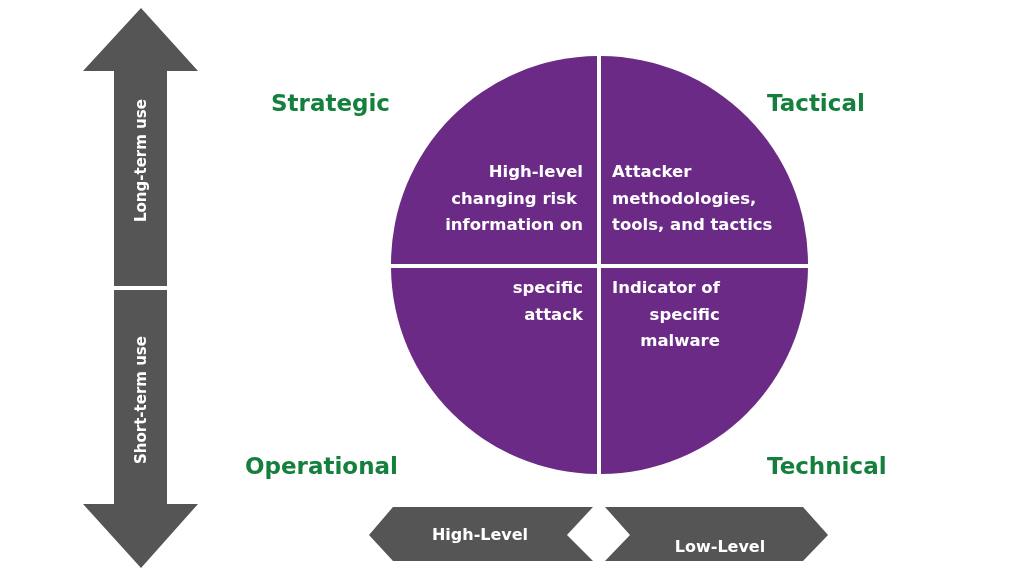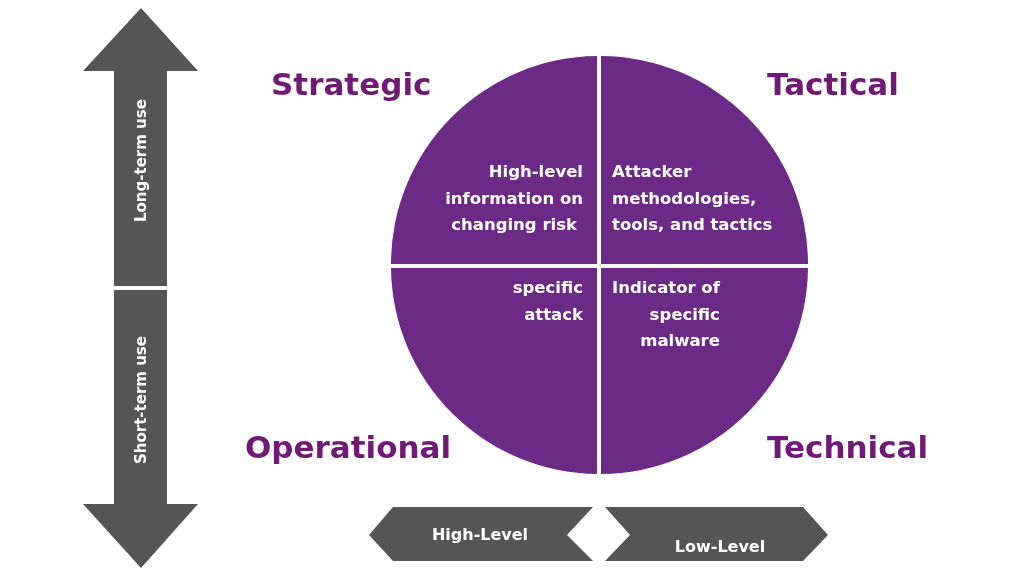--- a/index.html
+++ b/index.html
@@ -1,20 +1,20 @@
 <!DOCTYPE html>
 <html><head>
 <meta charset="utf-8">
 <style>
   html, body { margin: 0; padding: 0; }
   body { width: 1024px; height: 576px; background: #ffffff; position: relative; overflow: hidden; font-family: "DejaVu Sans", sans-serif; }
   svg.shapes { position: absolute; left: 0; top: 0; }
   .vlabel { position: absolute; color: #ffffff; font-weight: bold; font-size: 15px; white-space: nowrap; transform: rotate(-90deg); transform-origin: center center; text-align: center; }
   .hlabel { position: absolute; color: #ffffff; font-weight: bold; font-size: 16px; text-align: center; white-space: nowrap; }
-  .title { position: absolute; font-weight: bold; font-size: 31px; color: #701a75; white-space: nowrap; letter-spacing: 0px; }
+  .title { position: absolute; font-weight: bold; font-size: 23px; color: #15803d; white-space: nowrap; letter-spacing: 0px; margin-top: 24px; }
   .qtext { position: absolute; color: #ffffff; font-weight: bold; font-size: 16.5px; line-height: 26.5px; white-space: nowrap; }
   .qtext div { display: block; }
   .right-al { text-align: right; }
   .left-al { text-align: left; }
 </style>
 </head>
 <body>
 
 <svg class="shapes" width="1024" height="576" viewBox="0 0 1024 576">
 
@@ -39,22 +39,22 @@
 <div class="hlabel" style="left:400px; top:524px; width:160px; height:22px; line-height:22px;">High-Level</div>
 <div class="hlabel" style="left:640px; top:524px; width:160px; height:22px; line-height:22px;margin-top:12px;">Low-Level</div>
 
 <div class="title" style="left:271px; top:66px;">Strategic</div>
 <div class="title" style="left:767px; top:66px;">Tactical</div>
 <div class="title" style="left:245px; top:429px;">Operational</div>
 <div class="title" style="left:767px; top:429px;">Technical</div>
 
 <div class="qtext right-al" style="right:441px; top:159px;">
   <div>High-level</div>
+  <div style="padding-right:6px;">changing risk</div>
   <div>information on</div>
-  <div style="padding-right:6px;">changing risk</div>
 </div>
 
 <div class="qtext left-al" style="left:612px; top:159px;">
   <div>Attacker</div>
   <div>methodologies,</div>
   <div>tools, and tactics</div>
 </div>
 
 <div class="qtext right-al" style="right:441px; top:275px;">
   <div>specific</div>

